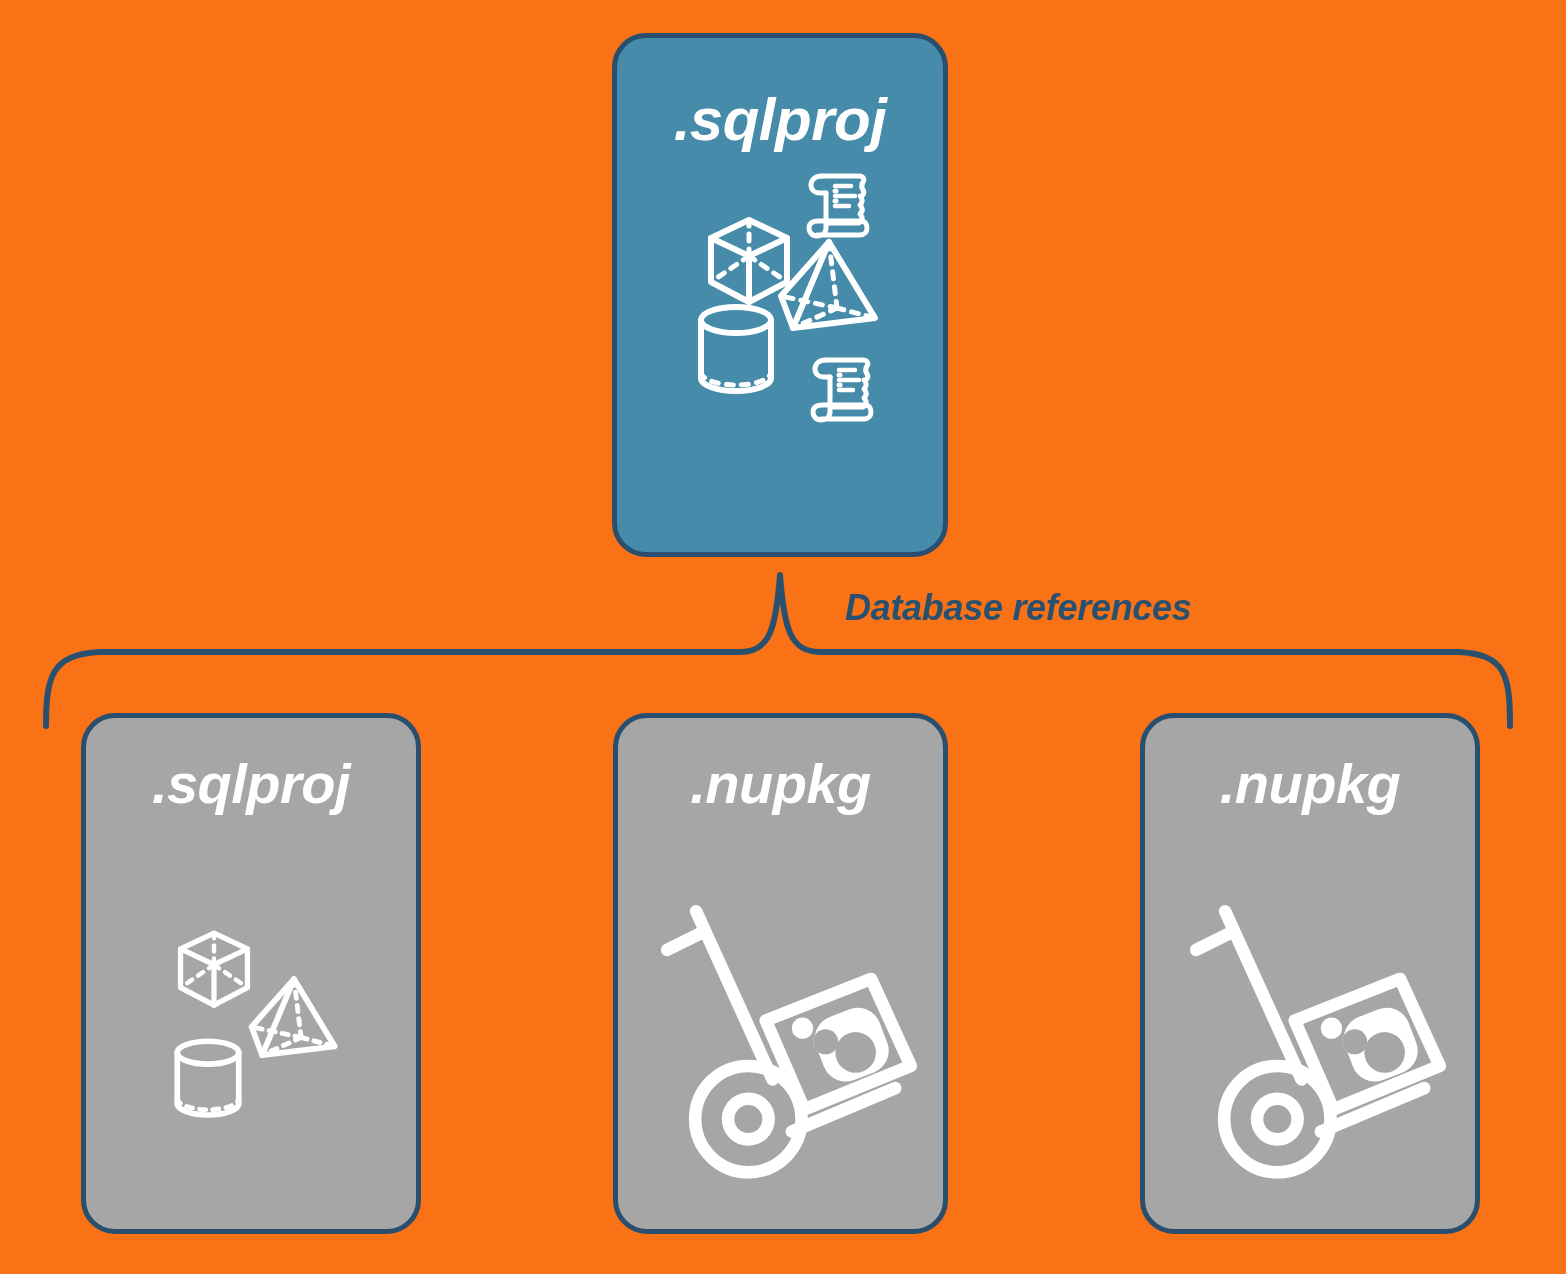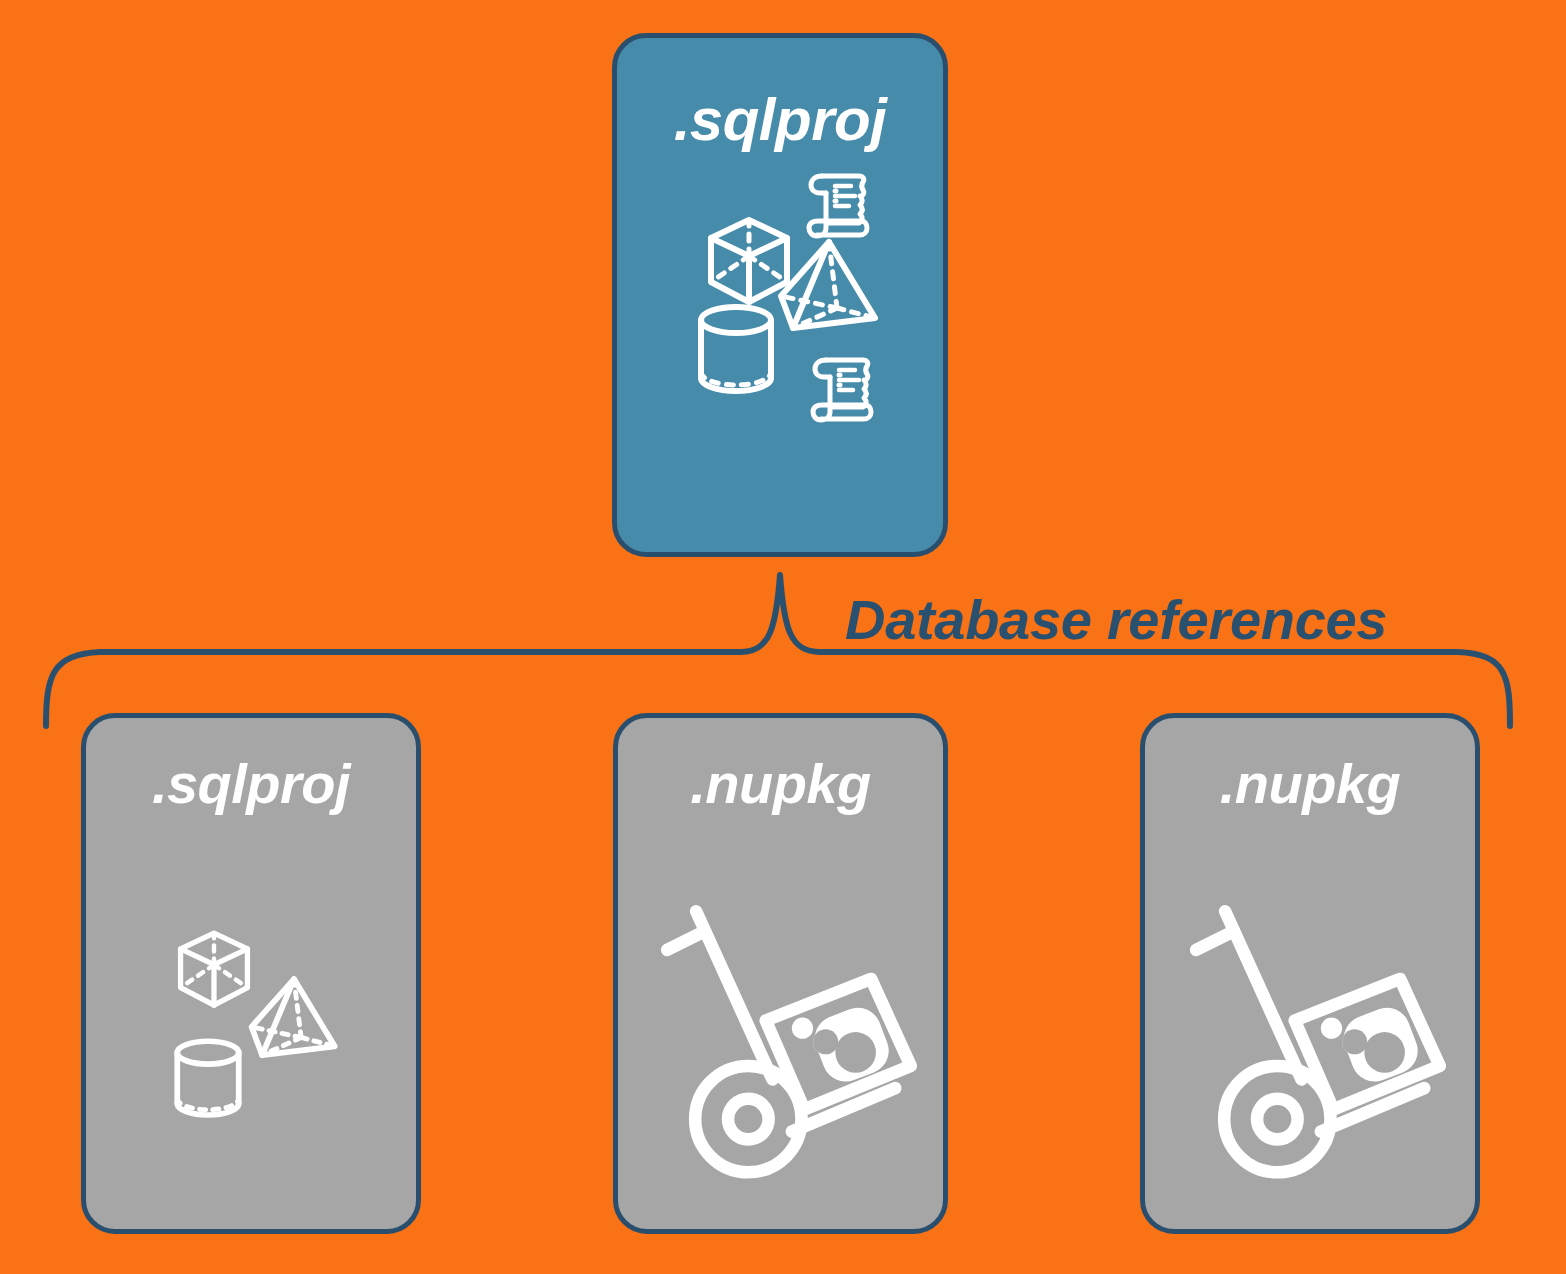--- a/index.html
+++ b/index.html
@@ -51,21 +51,21 @@
   #brace-layer {
     position: absolute;
     left: 0; top: 0;
     width: 1566px; height: 1274px;
     pointer-events: none;
   }
   #brace-label {
     position: absolute;
     left: 845px;
     top: 587px;
-    font-size: 56px;
+    font-size: 36px;
     font-weight: bold;
     color: #2a5070;
     white-space: nowrap;
     letter-spacing: -0.3px;
     user-select: none;
   }
 </style>
 </head>
 <body>
 

